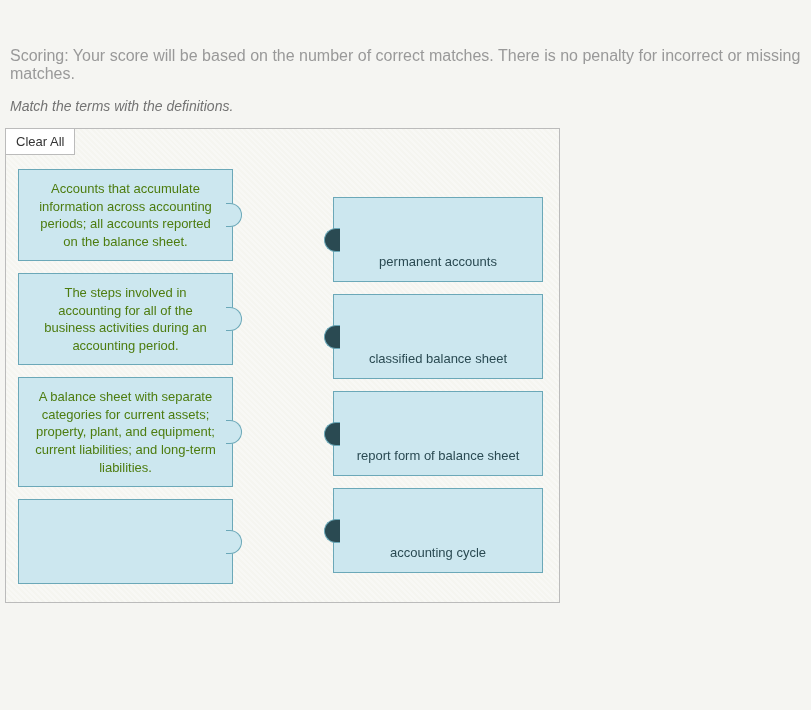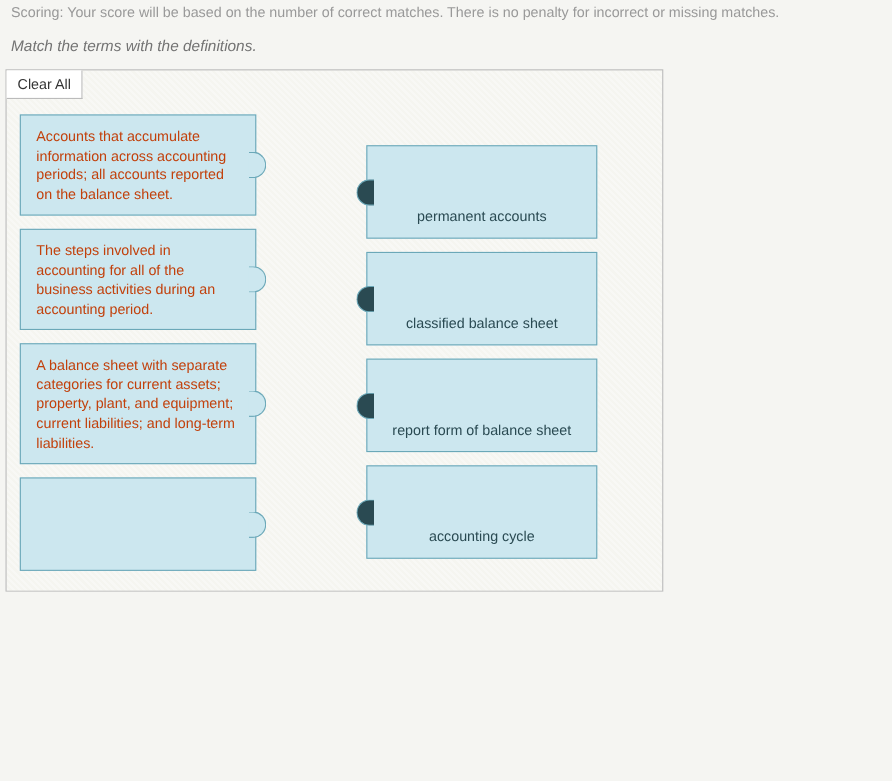--- a/index.html
+++ b/index.html
@@ -8,34 +8,35 @@
       padding: 0;
     }
     body {
       font-family: Arial, Helvetica, sans-serif;
       background: #f5f5f2;
       color: #333;
       width: 811px;
       padding: 0;
     }
     .scoring-text {
-      font-size: 13px;
+      font-size: 16px;
       color: #999;
       padding: 3px 10px;
       font-family: Arial, sans-serif;
+      margin-top: 44px;
     }
     .instruction {
       font-style: italic;
       font-size: 14px;
       color: #737373;
       padding: 12px 10px 14px 10px;
     }
     .exercise-box {
       border: 1px solid #bbb;
-      width: 598px;
+      width: 555px;
       margin-left: 5px;
       background: repeating-linear-gradient(
         45deg,
         #f8f8f5,
         #f8f8f5 2px,
         #f5f5f0 2px,
         #f5f5f0 4px
       );
     }
     .clear-all {
@@ -67,23 +68,24 @@
     }
     .def-card {
       position: relative;
       width: 215px;
       min-height: 85px;
       background: #cce7ef;
       border: 1px solid #6ba8b8;
       display: flex;
       align-items: center;
       justify-content: center;
+      text-align: center;
       padding: 10px 14px;
       font-size: 13px;
-      color: #c2410c;
+      color: #4d7c0f;
       line-height: 1.35;
       cursor: grab;
     }
     .def-card .notch {
       position: absolute;
       right: -10px;
       top: 50%;
       transform: translateY(-50%);
       width: 16px;
       height: 24px;

